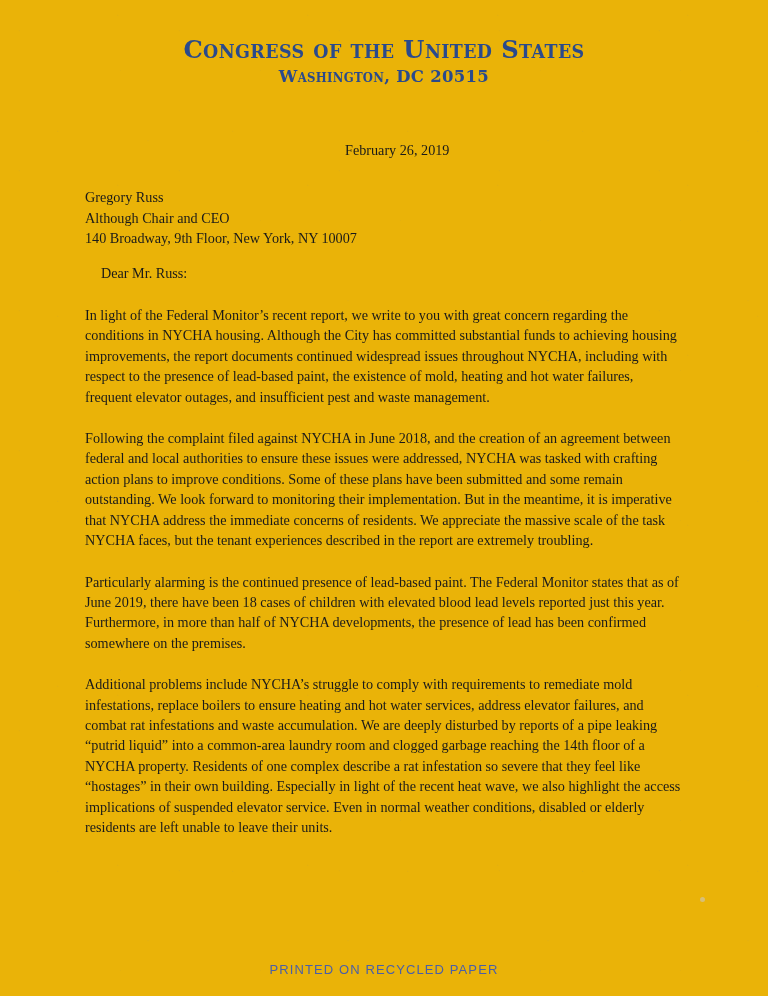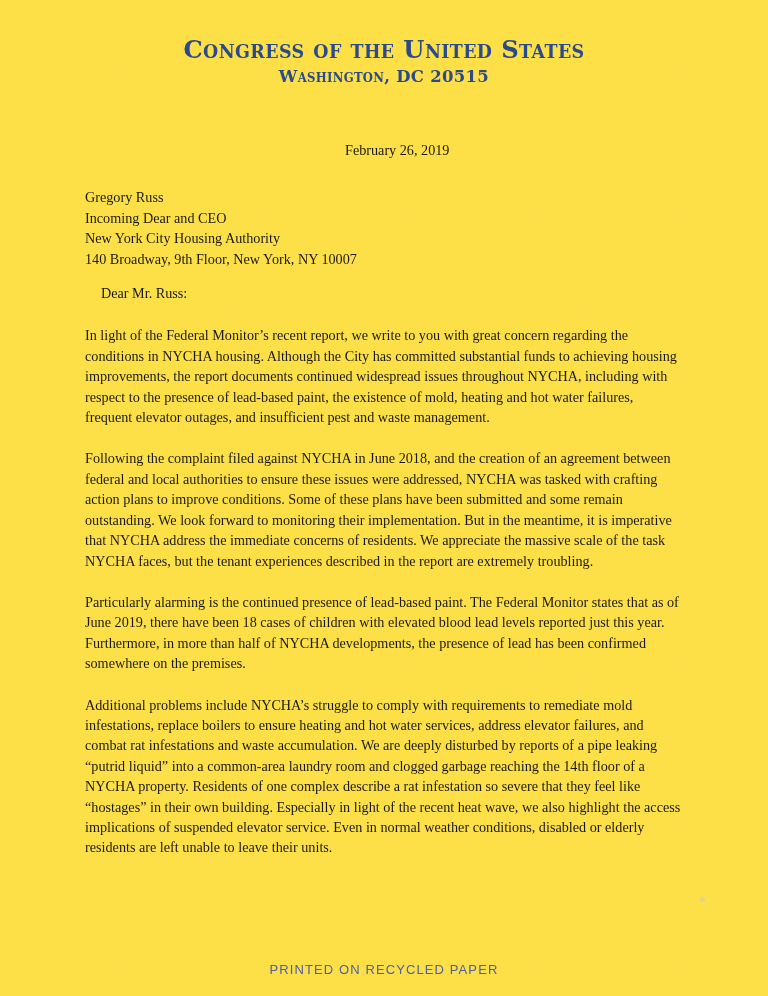--- a/index.html
+++ b/index.html
@@ -14,21 +14,21 @@
     font-family: "Liberation Serif", "DejaVu Serif", serif;
     color: #1a1a1a;
     overflow: hidden;
     position: relative;
   }
 
   
   .page {
     position: absolute;
     inset: 0;
-    background: #fde047;
+    background: #eab308;
   }
 
   .scan-noise {
     position: absolute;
     inset: 0;
     pointer-events: none;
     opacity: 0.05;
     background-image:
       radial-gradient(circle at 12% 22%, #8a8a95 0.5px, transparent 1px),
       radial-gradient(circle at 62% 9%,  #8a8a95 0.5px, transparent 1px),
@@ -140,22 +140,21 @@
     <div class="letterhead-title">Congress of the United States</div>
     <div class="letterhead-sub">Washington, DC 20515</div>
   </div>
 
   <div class="letter">
 
     <div class="date-line">February 26, 2019</div>
 
     <div class="recipient">
       <div>Gregory Russ</div>
-      <div>Incoming Dear and CEO</div>
-      <div>New York City Housing Authority</div>
+      <div>Although Chair and CEO</div>
       <div>140 Broadway, 9th Floor, New York, NY 10007</div>
     </div>
 
     <div class="salutation">Dear Mr. Russ:</div>
 
     <p class="body-para">In light of the Federal Monitor’s recent report, we write to you with great concern regarding the conditions in NYCHA housing. Although the City has committed substantial funds to achieving housing improvements, the report documents continued widespread issues throughout NYCHA, including with respect to the presence of lead-based paint, the existence of mold, heating and hot water failures, frequent elevator outages, and insufficient pest and waste management.</p>
     <p class="body-para">Following the complaint filed against NYCHA in June 2018, and the creation of an agreement between federal and local authorities to ensure these issues were addressed, NYCHA was tasked with crafting action plans to improve conditions. Some of these plans have been submitted and some remain outstanding. We look forward to monitoring their implementation. But in the meantime, it is imperative that NYCHA address the immediate concerns of residents. We appreciate the massive scale of the task NYCHA faces, but the tenant experiences described in the report are extremely troubling.</p>
     <p class="body-para">Particularly alarming is the continued presence of lead-based paint. The Federal Monitor states that as of June 2019, there have been 18 cases of children with elevated blood lead levels reported just this year. Furthermore, in more than half of NYCHA developments, the presence of lead has been confirmed somewhere on the premises.</p>
     <p class="body-para">Additional problems include NYCHA’s struggle to comply with requirements to remediate mold infestations, replace boilers to ensure heating and hot water services, address elevator failures, and combat rat infestations and waste accumulation. We are deeply disturbed by reports of a pipe leaking “putrid liquid” into a common-area laundry room and clogged garbage reaching the 14th floor of a NYCHA property. Residents of one complex describe a rat infestation so severe that they feel like “hostages” in their own building. Especially in light of the recent heat wave, we also highlight the access implications of suspended elevator service. Even in normal weather conditions, disabled or elderly residents are left unable to leave their units.</p>
 

